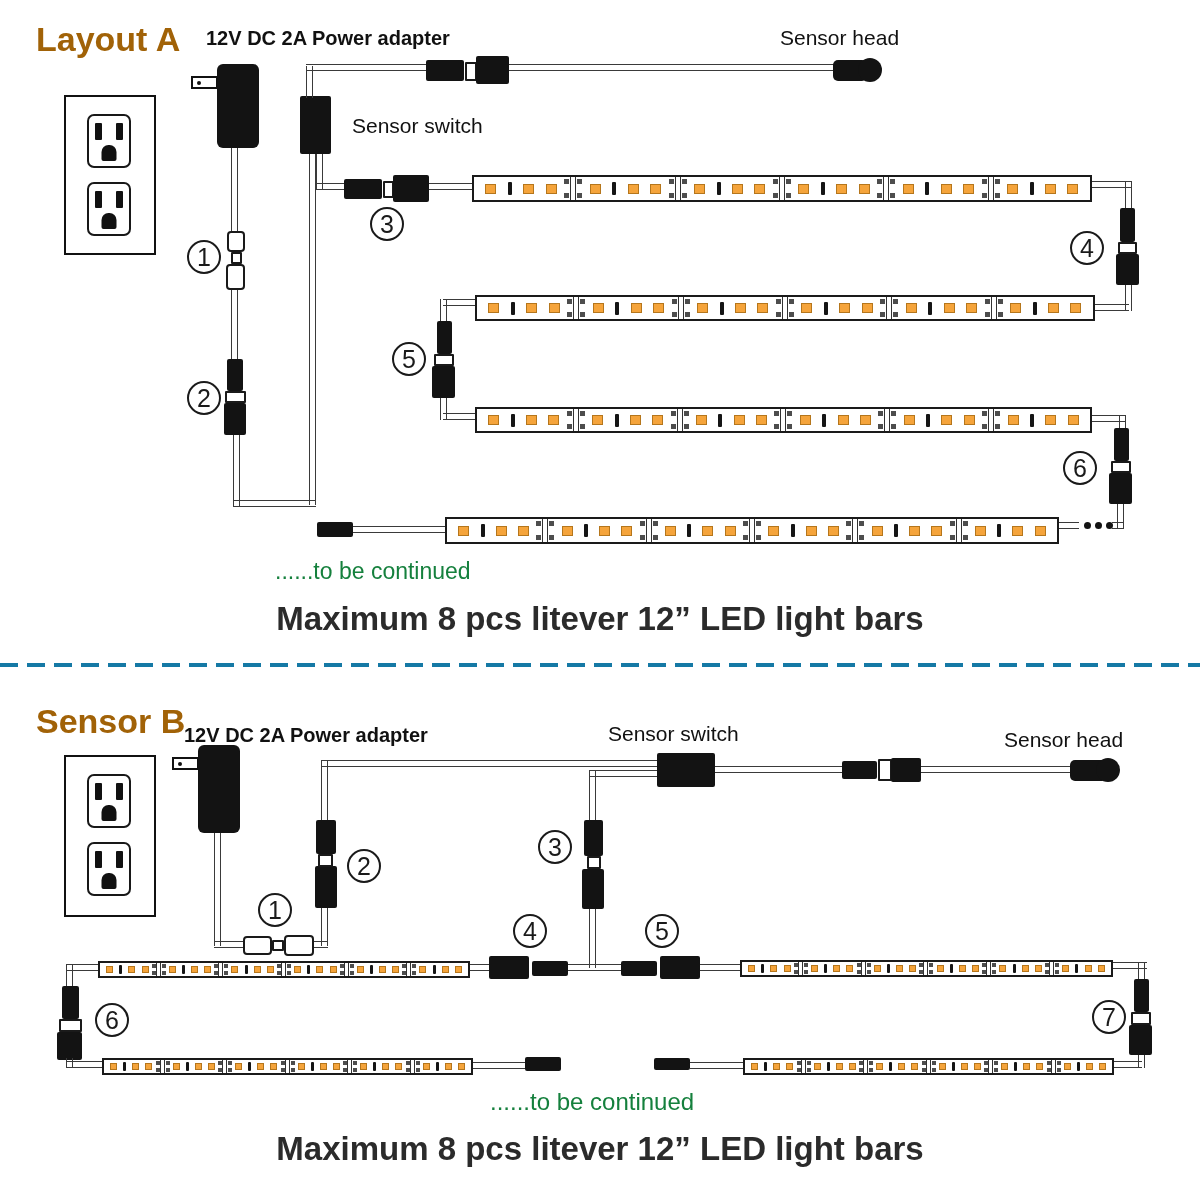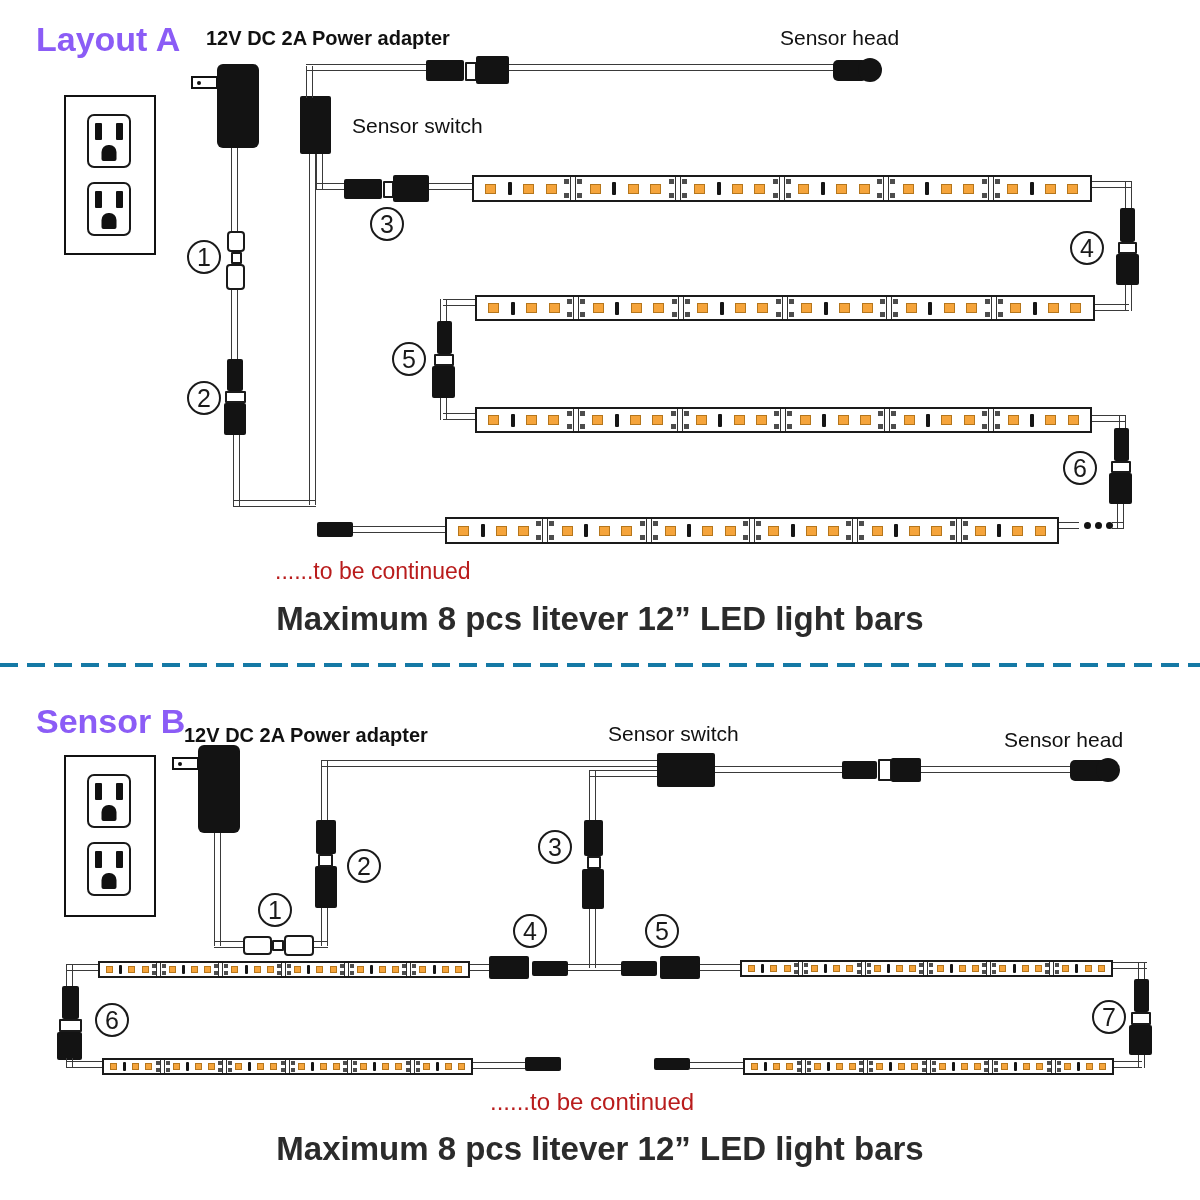--- a/index.html
+++ b/index.html
@@ -1,22 +1,22 @@
 <!DOCTYPE html>
 <html><head>
 <meta charset="utf-8">
 <style>
   html,body{margin:0;padding:0;background:#ffffff;}
   .page{position:relative;width:1200px;height:1200px;background:#fff;overflow:hidden;
         font-family:"Liberation Sans", sans-serif;color:#1a1a1a;}
   .abs{position:absolute;}
-  .title{font-size:34px;font-weight:bold;color:#8b5cf6;letter-spacing:0;}
+  .title{font-size:34px;font-weight:bold;color:#a16207;letter-spacing:0;}
   .lbl-bold{font-size:20px;font-weight:bold;color:#111;}
   .lbl{font-size:21px;color:#111;}
-  .continued{font-size:23px;color:#b91c1c;text-align:right;}
+  .continued{font-size:23px;color:#15803d;text-align:right;}
   .caption{width:1200px;text-align:center;font-size:33px;font-weight:bold;color:#2b2b2b;}
   
   .wh{position:absolute;height:7px;border-top:1.6px solid #3a3a3a;border-bottom:1.6px solid #3a3a3a;box-sizing:border-box;}
   .wv{position:absolute;width:7px;border-left:1.6px solid #3a3a3a;border-right:1.6px solid #3a3a3a;box-sizing:border-box;}
   
   .cb{position:absolute;background:#131313;border-radius:2px;}
   .cw{position:absolute;background:#fff;border:2px solid #1a1a1a;border-radius:4px;box-sizing:border-box;}
   .notch{position:absolute;background:#fff;border:2px solid #1a1a1a;border-radius:1px;box-sizing:border-box;}
   .dot{position:absolute;width:7px;height:7px;background:#131313;border-radius:50%;}
   

